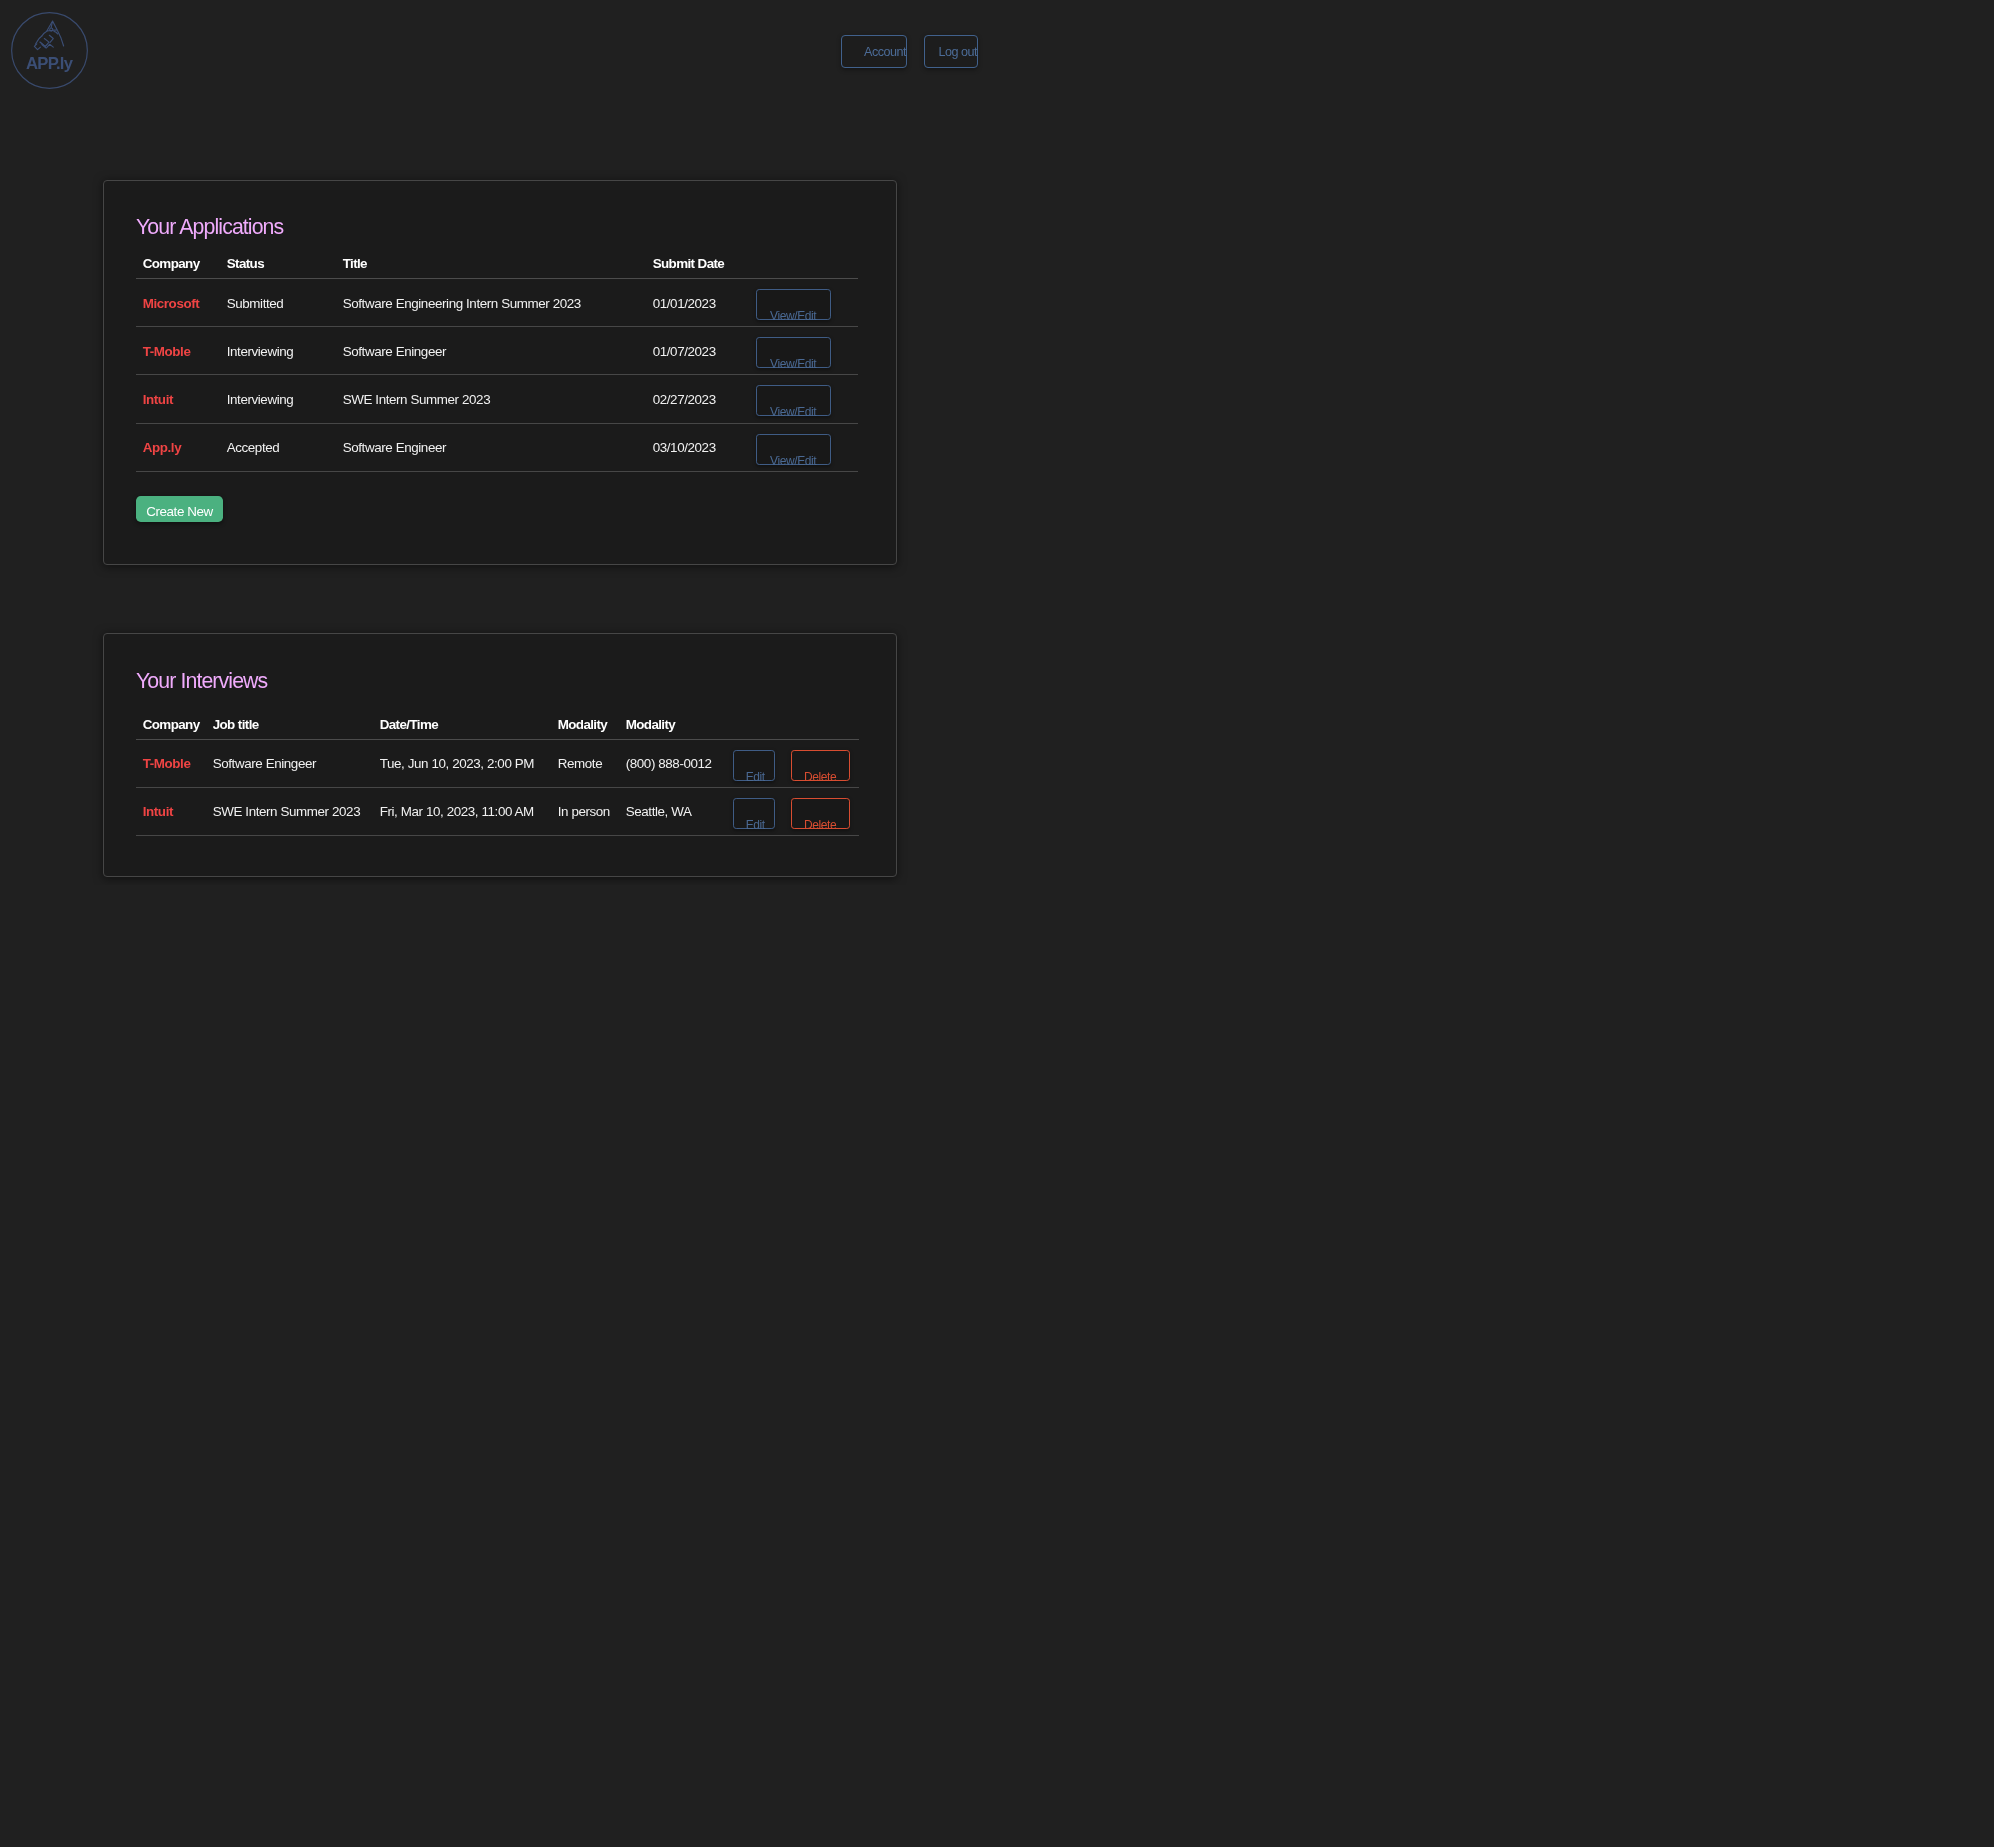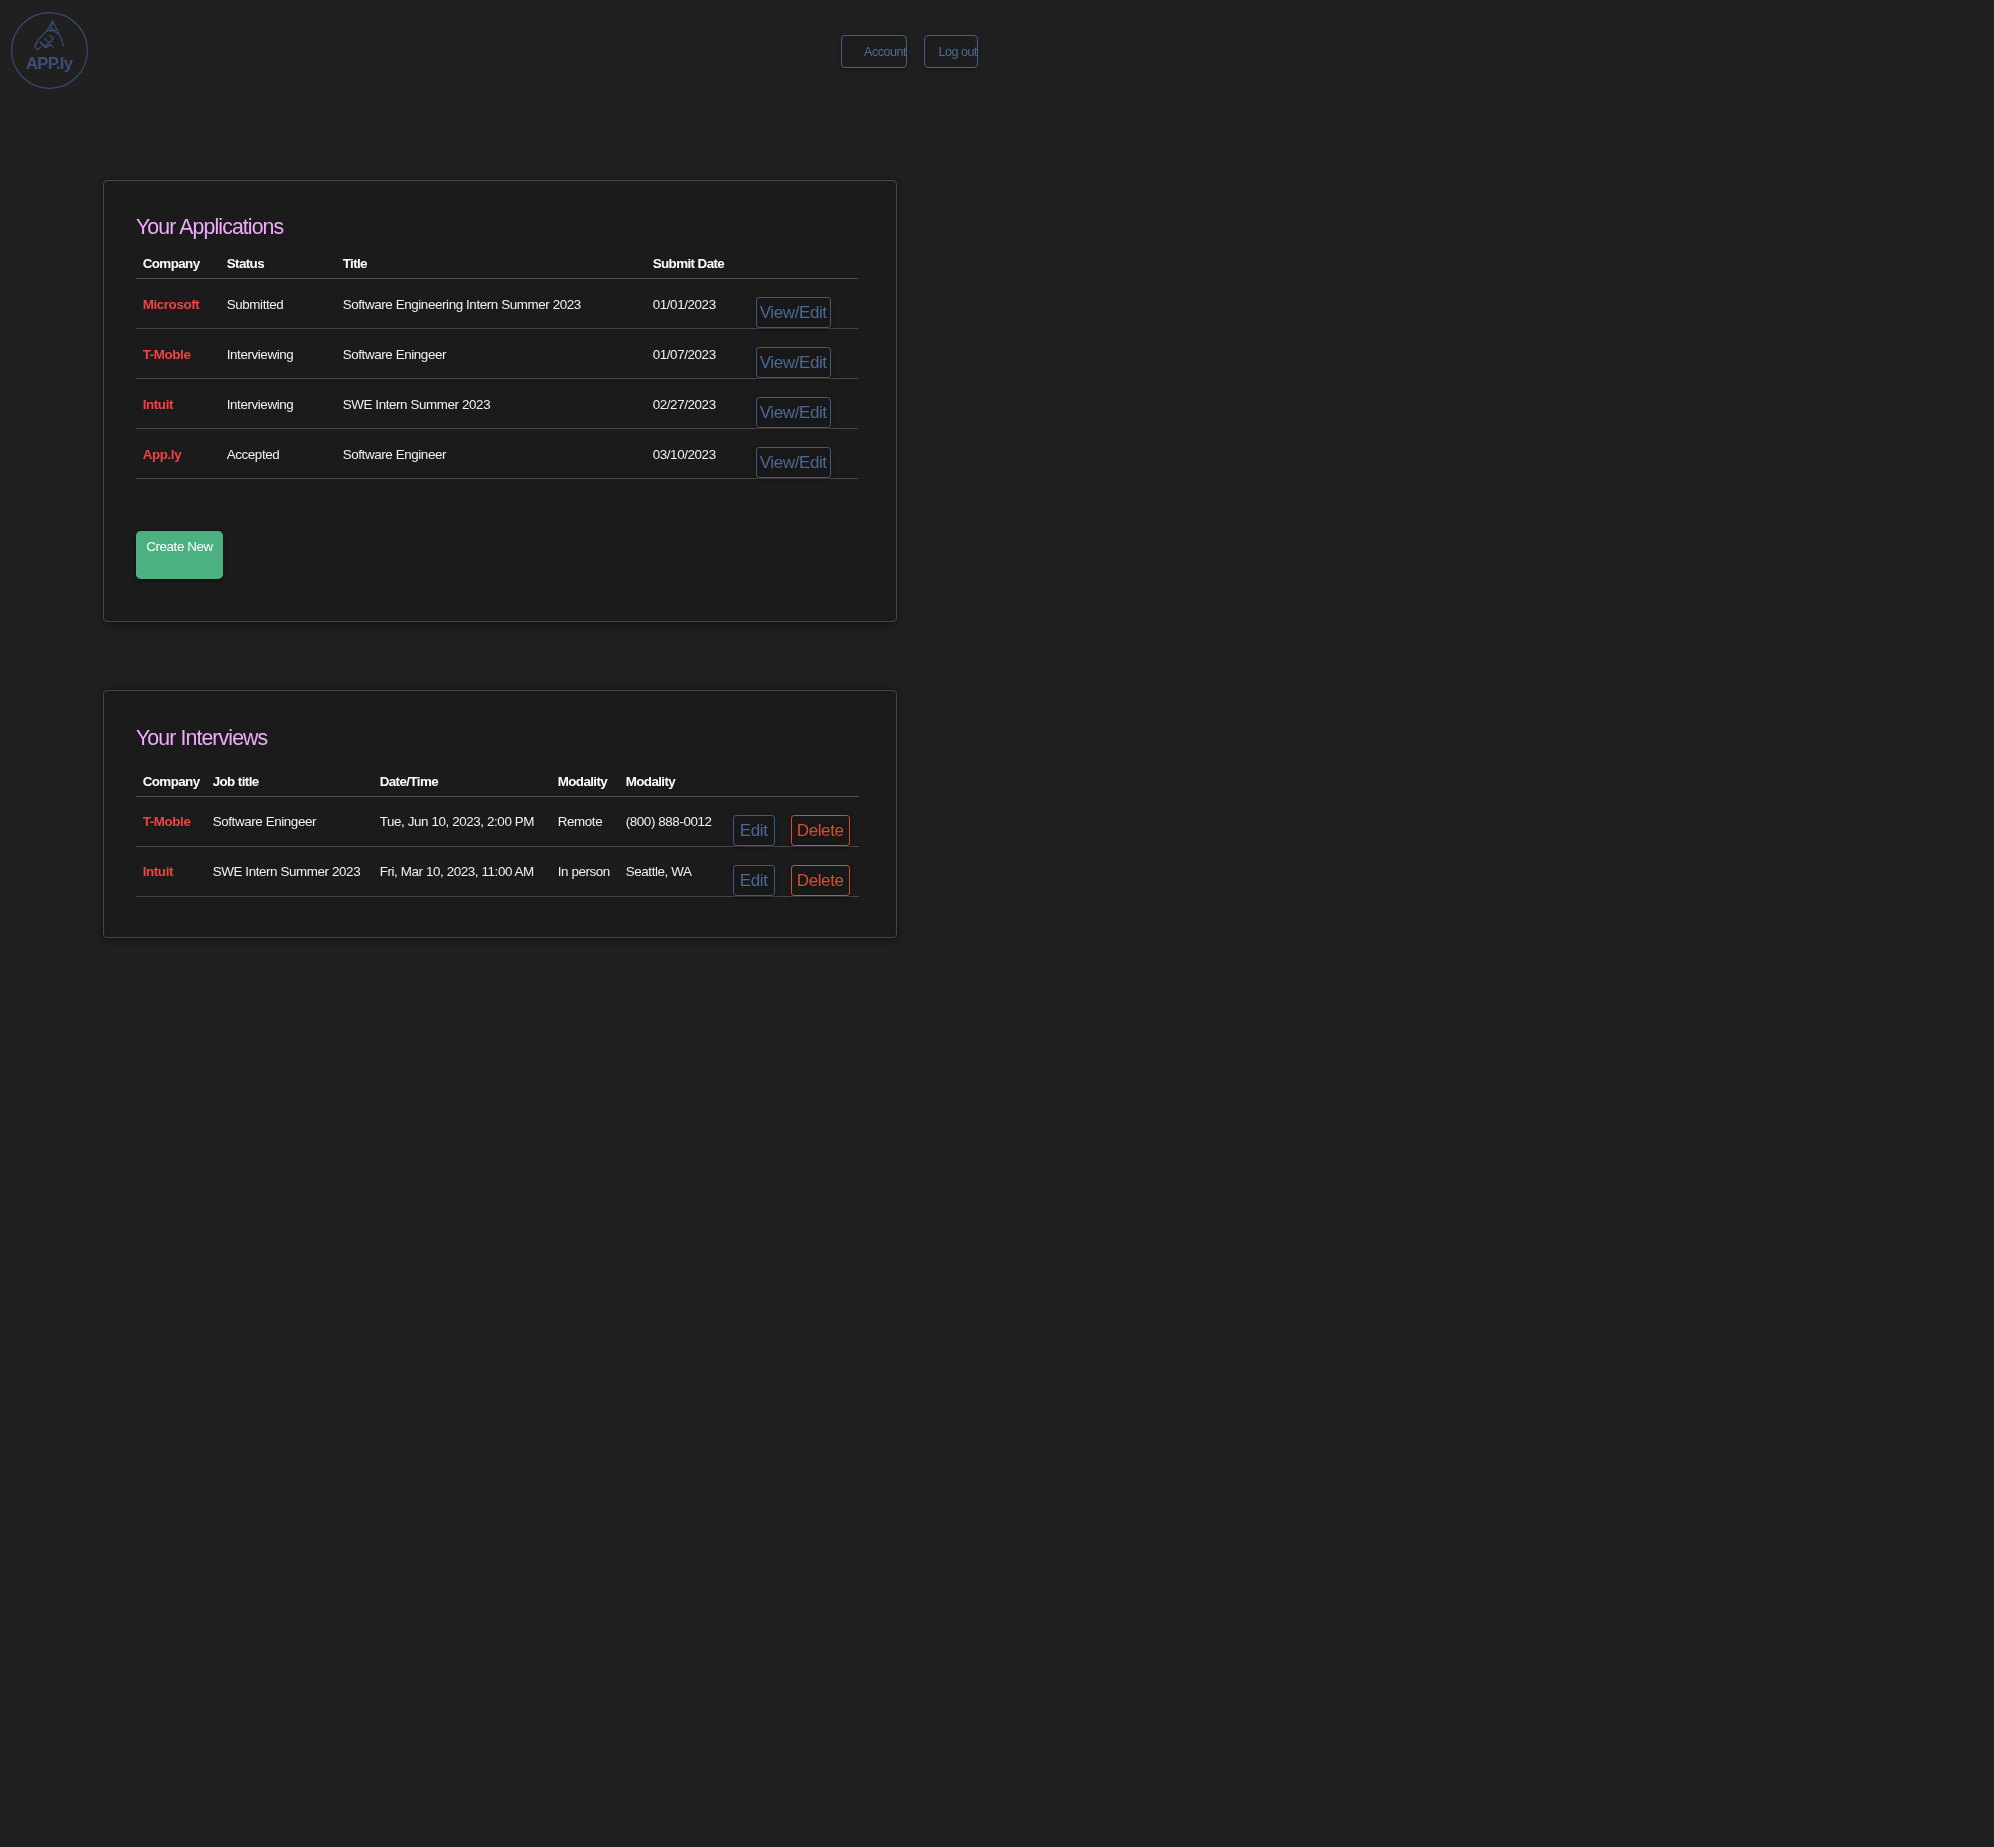--- a/index.html
+++ b/index.html
@@ -46,35 +46,35 @@
   table {
     border-collapse: collapse; table-layout: fixed;
     width: 100%;
   }
   th, td { text-align: left; font-weight: 400; }
   th { padding: 6.3px 6.7px 3.8px; border-bottom: 0.8px solid #4c4c4c; font-weight: 700; color: #fff; letter-spacing: -0.6px; }
   td { padding: 13px 6.7px 11.4px; border-bottom: 0.8px solid #474747; }
   #card2 td { padding: 13.3px 6.7px 12px; }
   td.co { font-weight: 700; color: #ef4444; }
   .btn {
-    display: inline-block; height: 31px; line-height: 29px; margin-top: 18px;
+    display: inline-block; height: 31px; line-height: 29px; margin-top: 10px;
     border: 0.8px solid #3f5c85; border-radius: 3.2px;
-    color: #4a6993; text-align: center; padding: 0;
+    color: #4a6993; text-align: center; padding: 12px;
     background: rgba(0,0,0,0.1);
     box-shadow: 0 1.6px 3.2px rgba(0,0,0,0.35);
-    font-size: 17px;
+    font-size: 12px;
   }
   .btn.red { border-color: #d84d31; color: #d84d31; }
   .btn.ve { width: 75px; }
   .btn.ed { width: 42px; }
   .btn.red { width: 59px; }
   #card1 td.btncell, #card2 td.btncell { padding-top: 0; padding-bottom: 0; }
   #createnew {
-    display: inline-block; margin-top: 52px;
-    height: 48px; line-height: 32px; width: 87px; text-align: center;
+    display: inline-block; margin-top: 24px;
+    height: 26px; line-height: 32px; width: 87px; text-align: center;
     background: #4bb180; color: #fff; border-radius: 4.7px;
     box-shadow: 0 1.6px 4px rgba(0,0,0,0.4);
   }
 </style>
 </head>
 <body>
   <div id="logo">
     <svg width="77" height="77" viewBox="0 0 97 97" style="font-size:17px">
       <circle cx="48.5" cy="48.5" r="47.7" fill="none" stroke="#394a6d" stroke-width="1.5"></circle>
       <g fill="none" stroke="#3b4e75" stroke-width="1.6" stroke-linecap="round" stroke-linejoin="round" transform="translate(6 1) scale(0.9)">

